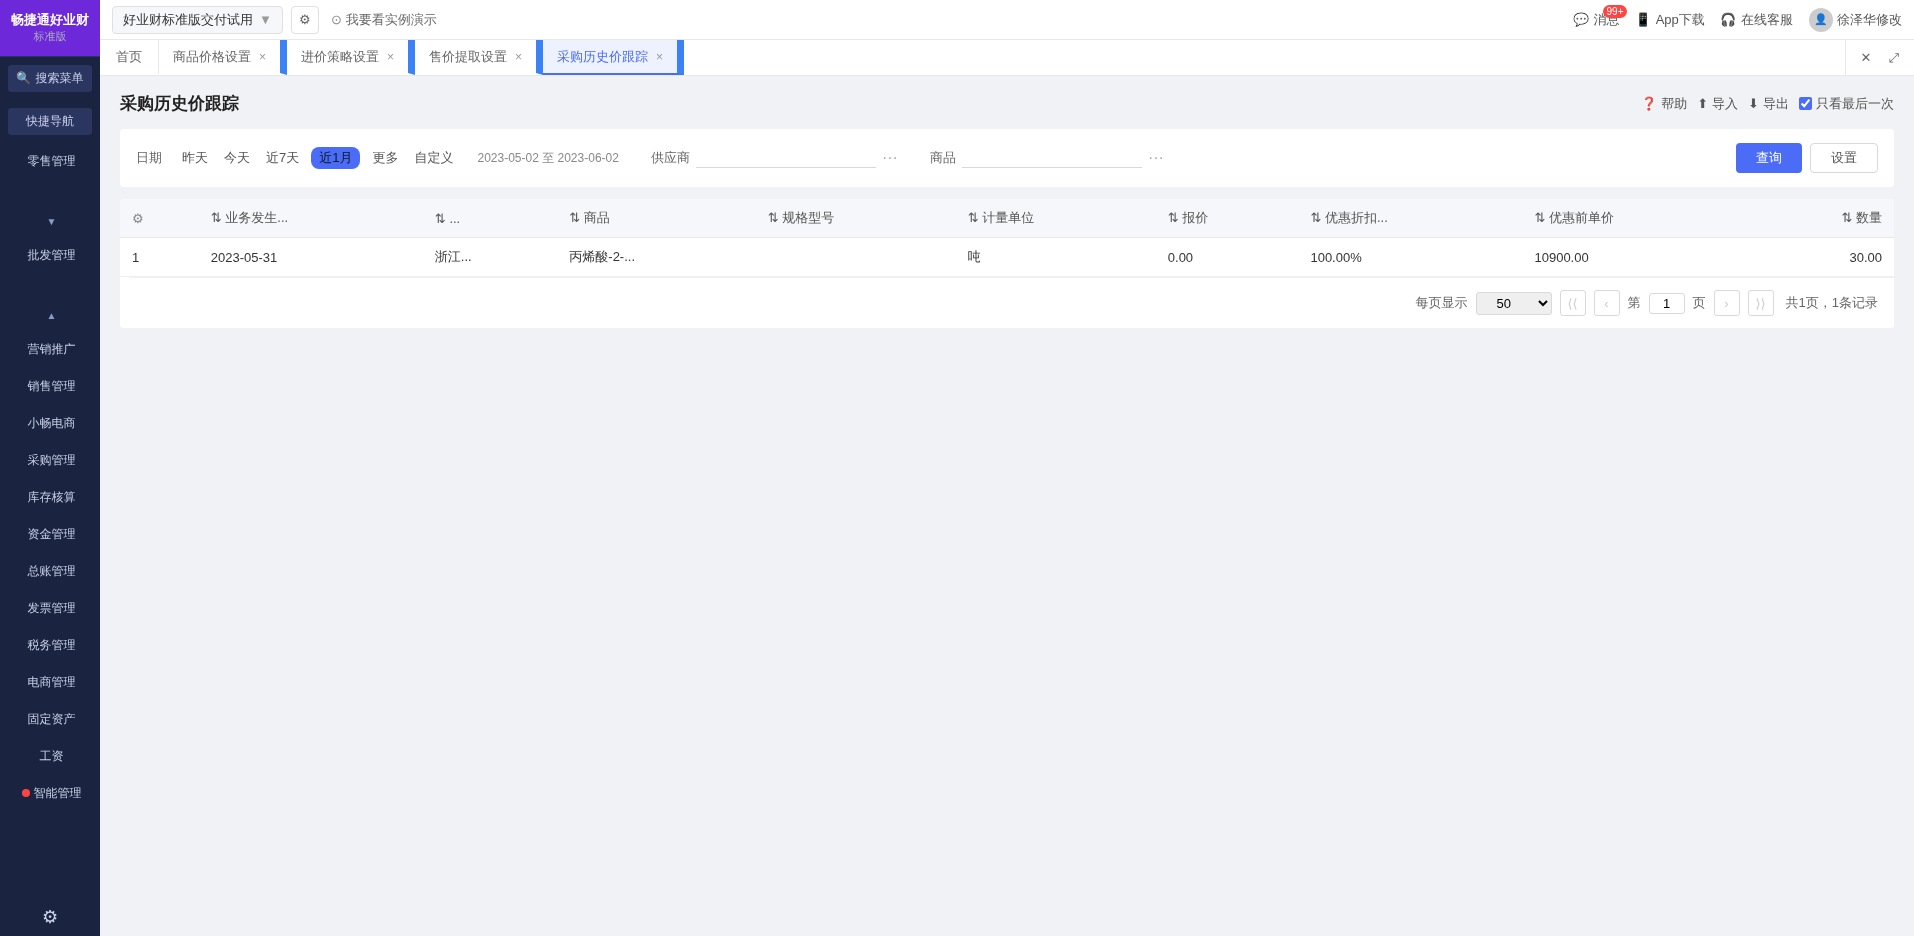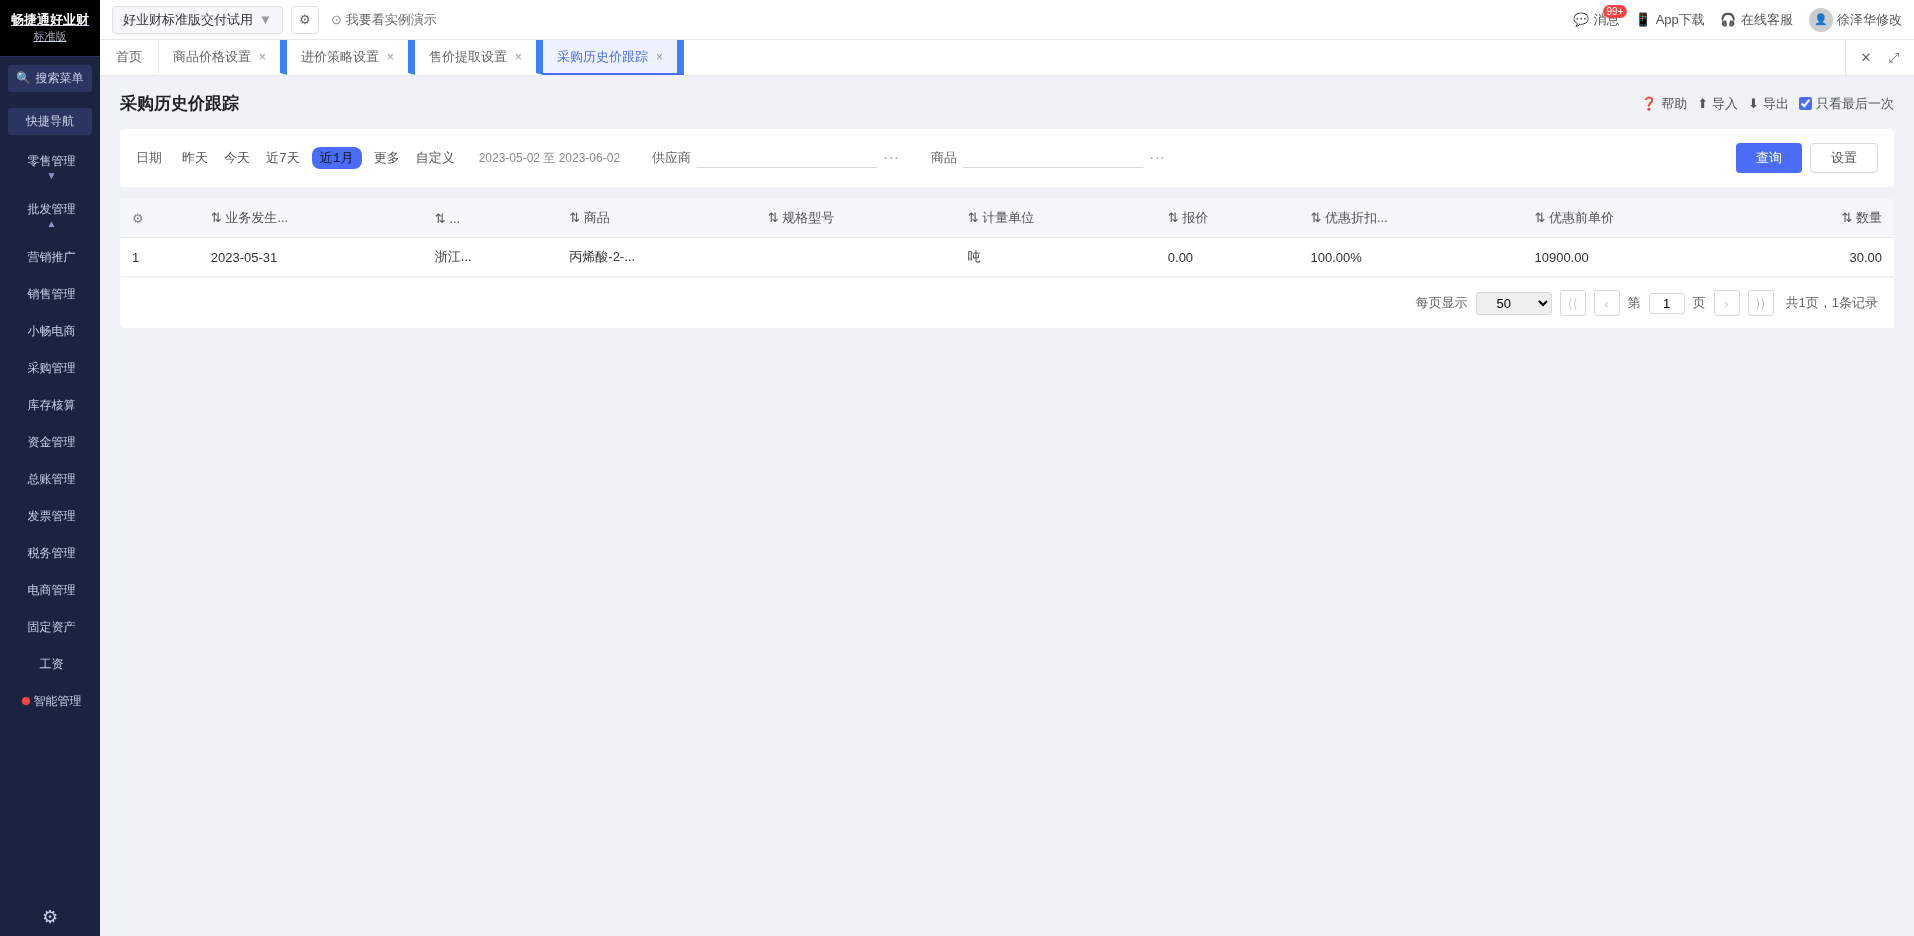--- a/index.html
+++ b/index.html
@@ -1,27 +1,27 @@
 <!DOCTYPE html>
 <html><head>
   <meta charset="utf-8">
   <style>
     * { box-sizing: border-box; margin: 0; padding: 0; }
     body { font-family: "Microsoft YaHei", "PingFang SC", sans-serif; font-size: 13px; background: #f0f2f5; color: #333; display: flex; height: 936px; overflow: hidden; }
 
     
     .sidebar { width: 100px; background: #1a2340; color: #c8cfe8; display: flex; flex-direction: column; flex-shrink: 0; height: 100%; overflow-y: auto; }
-    .sidebar-logo { padding: 12px 8px; background: #000000; border-bottom: 1px solid #2a3560; text-align: center; text-decoration: underline; }
+    .sidebar-logo { padding: 12px 8px; background: #6d28d9; border-bottom: 1px solid #2a3560; text-align: center; }
     .sidebar-logo .logo-title { color: #fff; font-size: 13px; font-weight: bold; line-height: 1.3; }
     .sidebar-logo .logo-sub { color: #aab; font-size: 11px; }
     .sidebar-search { padding: 8px; background: #1a2340; }
     .sidebar-search-btn { width: 100%; background: #2a3560; border: none; color: #c8cfe8; padding: 5px; border-radius: 3px; cursor: pointer; font-size: 12px; display: flex; align-items: center; justify-content: center; gap: 4px; }
     .sidebar-nav-btn { padding: 8px; text-align: center; background: #1a2340; }
     .sidebar-nav-btn button { width: 100%; background: #2a3560; border: none; color: #c8cfe8; padding: 5px; border-radius: 3px; cursor: pointer; font-size: 12px; }
-    .sidebar-item { display: flex; flex-direction: column; align-items: center; padding: 10px 4px; cursor: pointer; color: #c8cfe8; font-size: 12px; border-left: 3px solid transparent; transition: background 0.2s; }
+    .sidebar-item { display: flex; flex-direction: column; align-items: center; padding: 10px 4px; cursor: pointer; color: #c8cfe8; font-size: 12px; border-left: 3px solid transparent; transition: background 0.2s; gap: 46px; }
     .sidebar-item .arrow { font-size: 10px; color: #8899cc; }
     .sidebar-dot { width: 8px; height: 8px; border-radius: 50%; background: #ff4444; display: inline-block; margin-right: 4px; }
     .sidebar-footer { padding: 8px; text-align: center; margin-top: auto; }
     .sidebar-footer button { background: none; border: none; color: #c8cfe8; cursor: pointer; font-size: 18px; }
 
     
     .main { flex: 1; display: flex; flex-direction: column; overflow: hidden; }
 
     
     .topbar { background: #fff; height: 40px; display: flex; align-items: center; padding: 12px 12px; border-bottom: 1px solid #e8e8e8; gap: 8px; }
@@ -51,21 +51,21 @@
     .page-title { font-size: 17px; font-weight: bold; color: #222; }
     .page-actions { display: flex; align-items: center; gap: 10px; }
     .page-action-btn { display: flex; align-items: center; gap: 4px; font-size: 13px; color: #555; cursor: pointer; }
     .only-last-checkbox { display: flex; align-items: center; gap: 4px; font-size: 13px; color: #555; }
     .only-last-checkbox input { accent-color: #4a6cf7; }
 
     
     .filter-bar { background: #fff; border-radius: 4px; padding: 14px 16px; margin-bottom: 12px; }
     .filter-row { display: flex; align-items: center; gap: 16px; flex-wrap: wrap; }
     .filter-label { color: #666; font-size: 13px; white-space: nowrap; }
-    .filter-date-options { display: flex; align-items: flex-start; gap: 8px; font-family: Liberation Mono, monospace; }
+    .filter-date-options { display: flex; align-items: flex-start; gap: 8px; }
     .filter-date-opt { font-size: 13px; color: #555; cursor: pointer; padding: 2px 4px; border-radius: 3px; }
     .filter-date-opt.active { background: #4a6cf7; color: #0f172a; border-radius: 8px; padding: 2px 8px; }
     .filter-date-range { font-size: 12px; color: #888; margin-left: 4px; }
     .filter-supplier { display: flex; align-items: center; gap: 6px; margin-left: 16px; }
     .filter-input { border: none; border-bottom: 1px solid #d9d9d9; outline: none; font-size: 13px; color: #333; padding: 2px 4px; width: 180px; background: transparent; }
     .filter-dots { color: #aaa; font-size: 16px; cursor: pointer; }
     .filter-product { display: flex; align-items: center; gap: 6px; margin-left: 16px; }
     .filter-actions { margin-left: auto; display: flex; gap: 8px; }
     .btn-query { background: #4a6cf7; color: #fff; border: none; border-radius: 4px; padding: 6px 20px; font-size: 13px; cursor: pointer; }
     .btn-settings { background: #fff; color: #555; border: 1px solid #d9d9d9; border-radius: 4px; padding: 5px 20px; font-size: 13px; cursor: pointer; }

